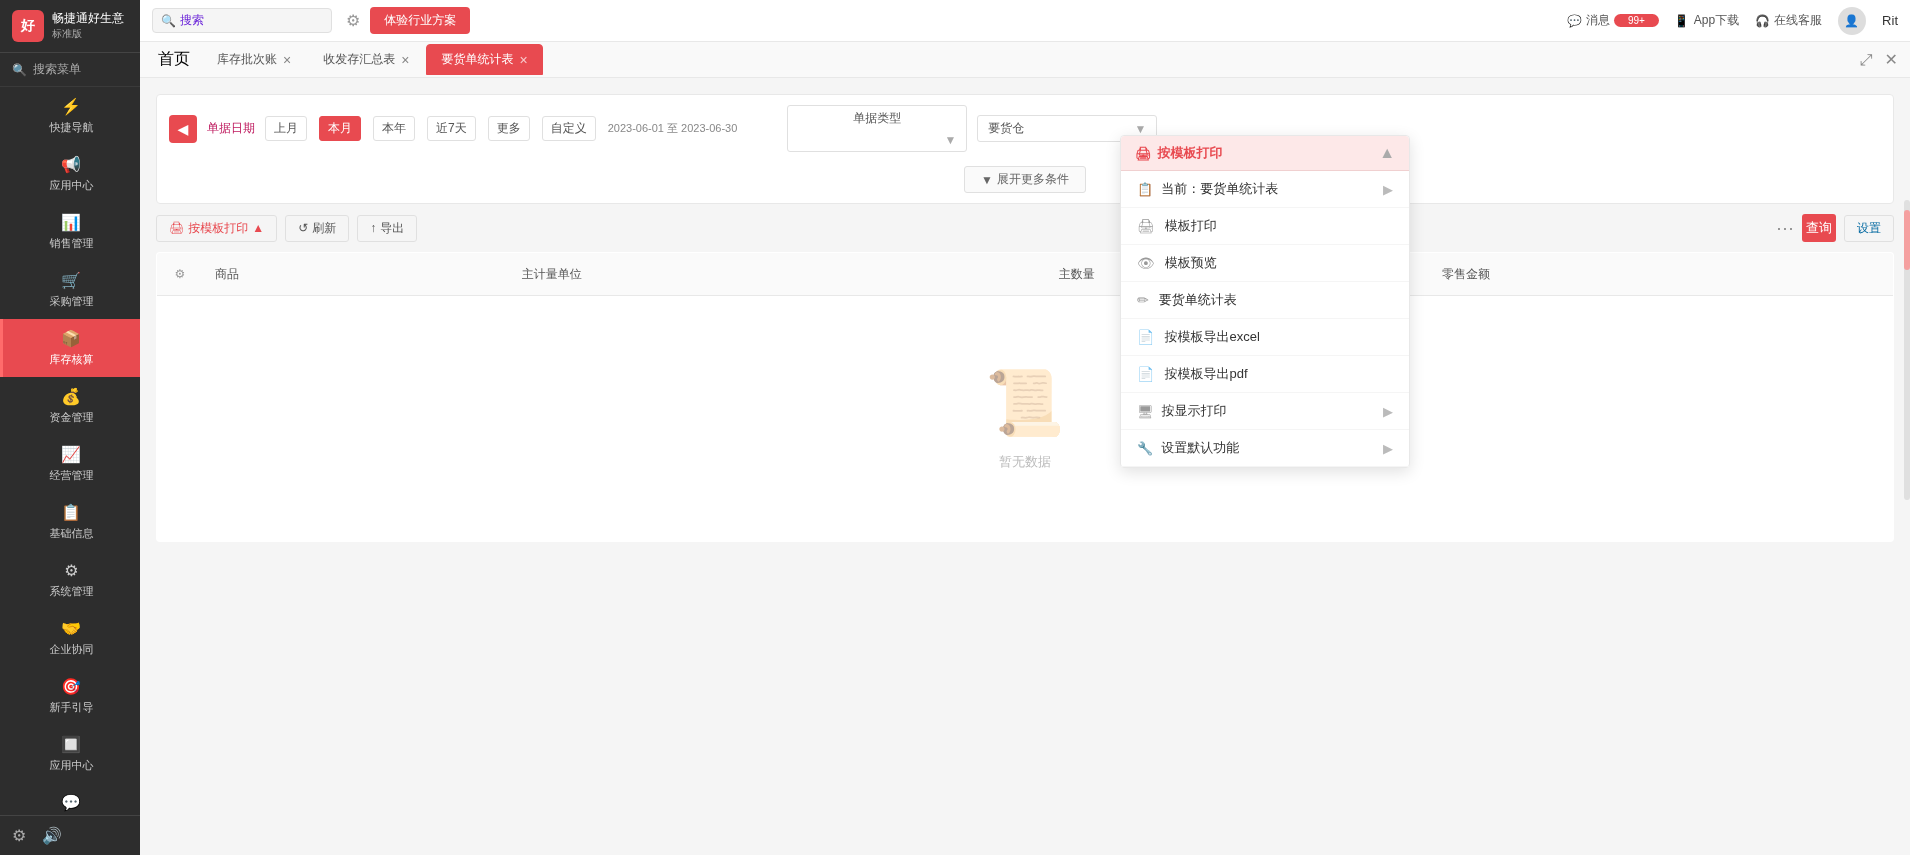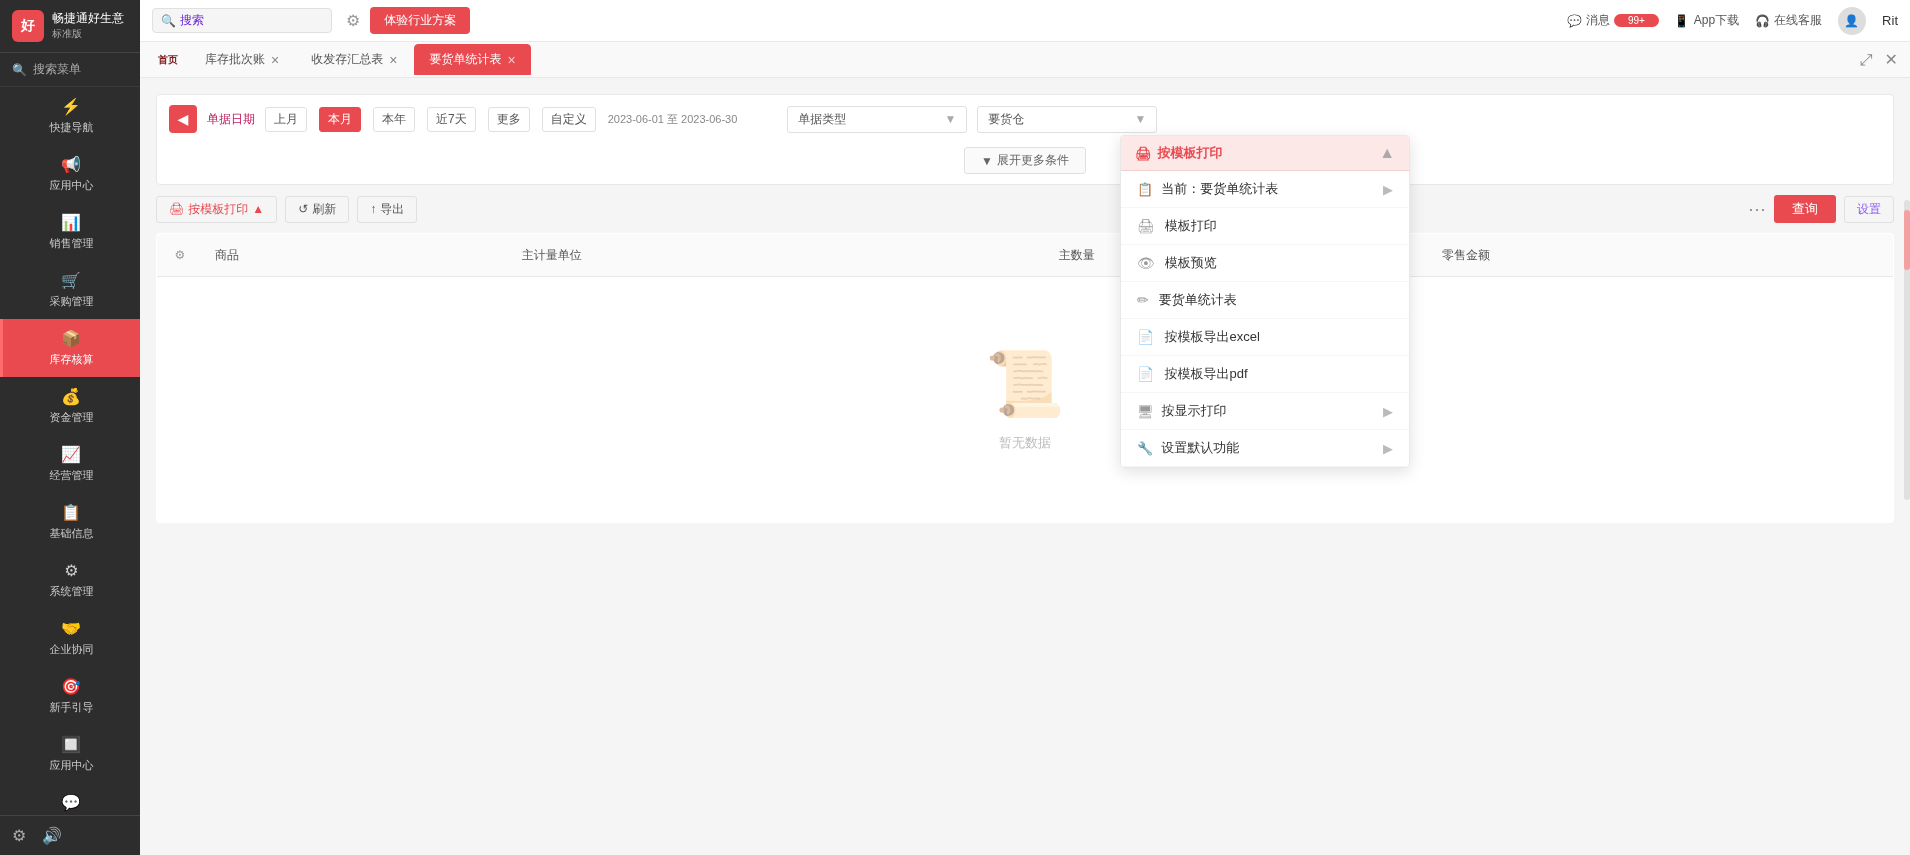--- a/index.html
+++ b/index.html
@@ -134,21 +134,21 @@
     }
     .tab.active {
       background: #e84a50;
       color: white;
       border-color: #e84a50;
     }
     .tab-close {
       font-size: 14px; line-height: 1; cursor: pointer;
       opacity: 0.7;
     }
-    .tab-home { font-size: 10px; color: #7f1d1d; padding: 6px 10px; cursor: pointer; font-weight: bold; }
+    .tab-home { font-size: 16px; color: #000000; padding: 6px 10px; cursor: pointer; }
 
     .tabbar-right {
       margin-left: auto;
       display: flex; align-items: center; gap: 4px;
     }
     .tabbar-btn {
       background: none; border: none;
       color: #888; font-size: 16px; cursor: pointer; padding: 4px;
     }
 
@@ -242,27 +242,27 @@
       display: flex; align-items: center; gap: 4px;
     }
     .btn-refresh {
       background: none; border: 1px solid #e0e0e0;
       border-radius: 3px; padding: 4px 12px;
       font-size: 12px; color: #555; cursor: pointer;
       display: flex; align-items: center; gap: 4px;
     }
     .btn-query {
       background: #e84a50; color: white; border: none;
-      border-radius: 3px; padding: 5px 18px;
+      border-radius: 3px; padding: 5px 4px;
       font-size: 13px; cursor: pointer;
     }
     .btn-settings {
       background: none; border: 1px solid #e0e0e0;
       border-radius: 3px; padding: 4px 12px;
-      font-size: 12px; color: #8b5cf6; cursor: pointer;
+      font-size: 12px; color: #0369a1; cursor: pointer;
     }
     .action-spacer { flex: 1; }
     .more-btn { background: none; border: none; color: #888; font-size: 18px; cursor: pointer; }
 
     
     .data-table {
       width: 100%;
       border-collapse: collapse;
       background: #fff;
       border: 1px solid #e8e8e8;
@@ -507,21 +507,21 @@
         <div class="date-group">
           <button class="date-btn">上月</button>
           <button class="date-btn active">本月</button>
           <button class="date-btn">本年</button>
           <button class="date-btn">近7天</button>
           <button class="date-btn">更多</button>
           <button class="date-btn">自定义</button>
           <span class="date-range">2023-06-01 至 2023-06-30</span>
         </div>
 
-        <div class="filter-select" style="margin-left:40px;">
+        <div class="filter-select" style="margin-left:40px;flex-direction:column;">
           <span>单据类型</span>
           <span class="arrow">▼</span>
         </div>
 
         <div class="filter-select">
           <span>要货仓</span>
           <span class="arrow">▼</span>
         </div>
       </div>
 

